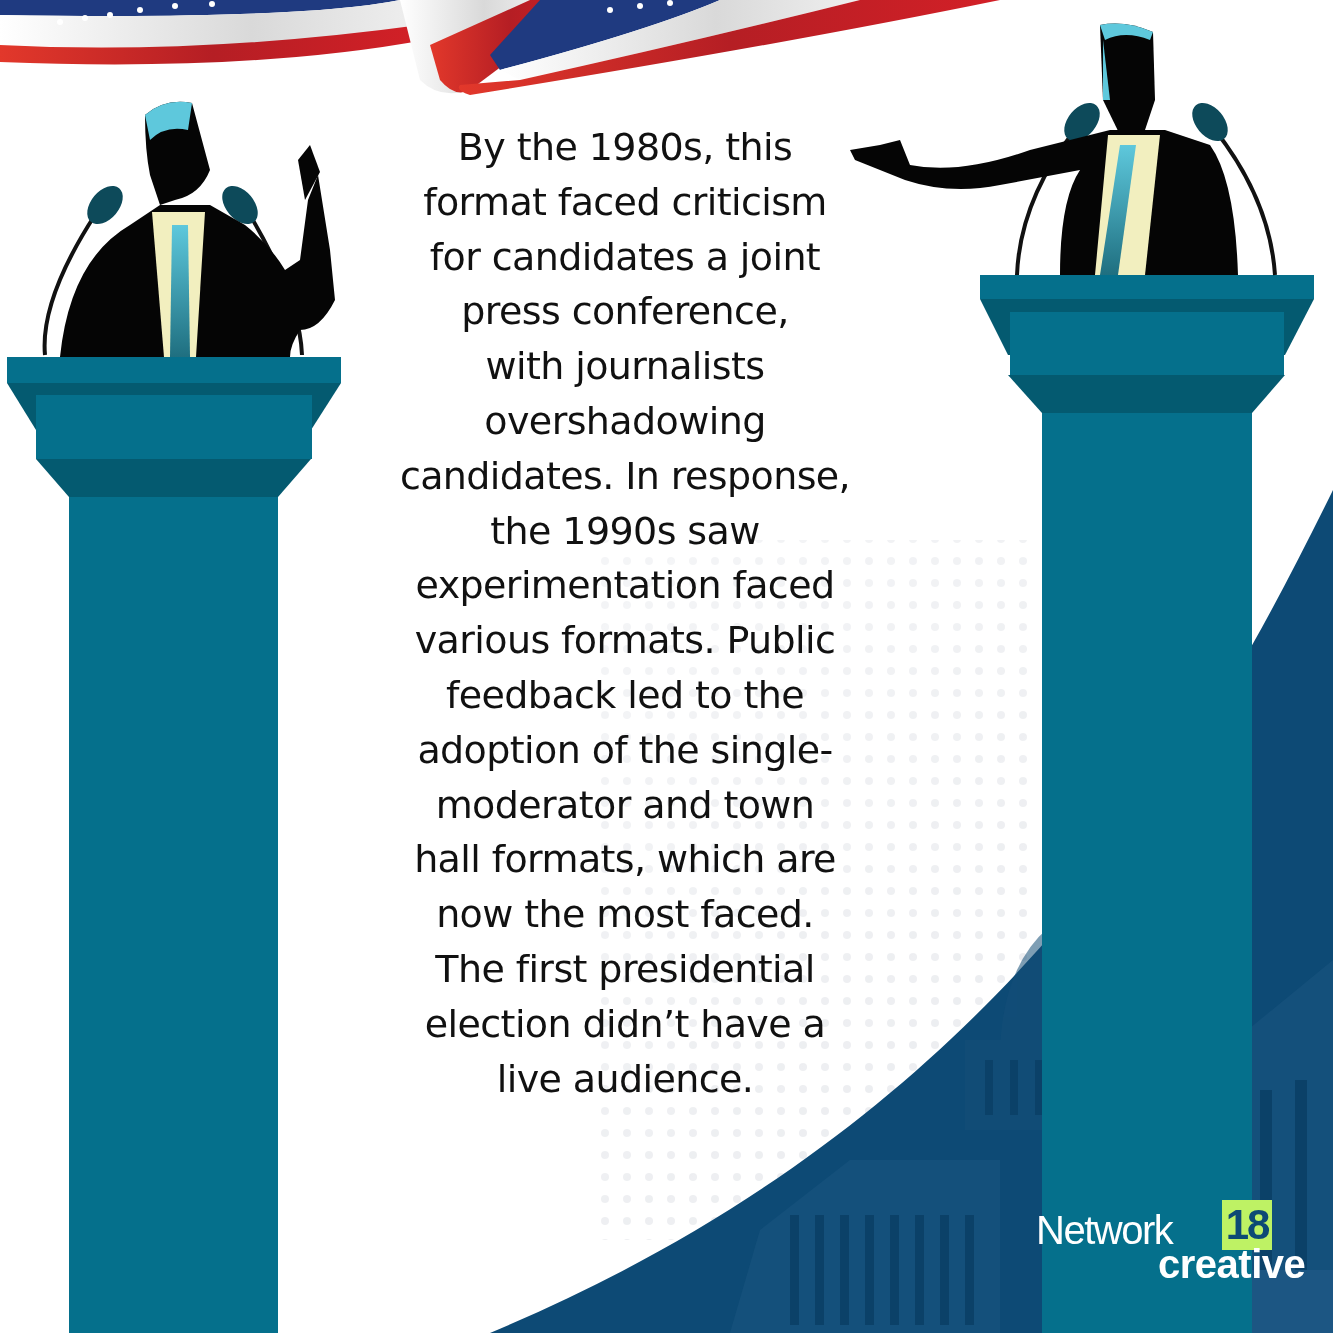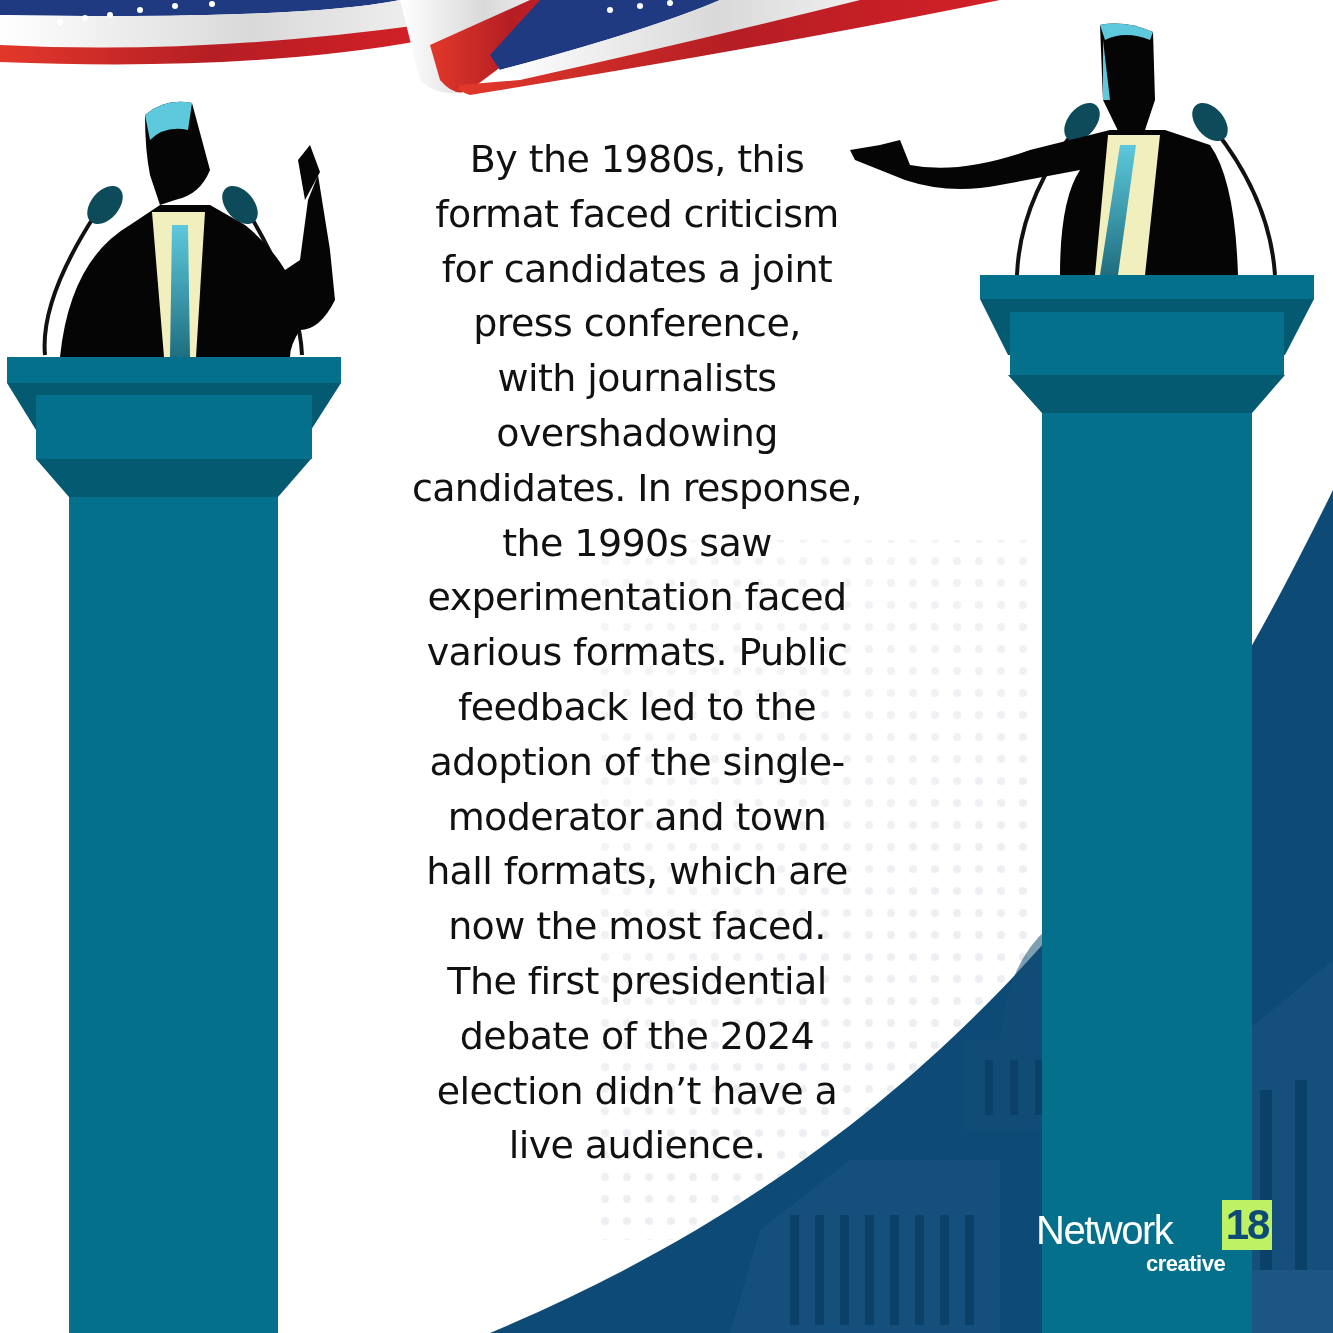--- a/index.html
+++ b/index.html
@@ -3,27 +3,27 @@
 <meta charset="utf-8">
 <style>
   html, body { margin: 0; padding: 0; }
   body { width: 1333px; height: 1333px; position: relative; overflow: hidden; background: #ffffff; font-family: "Liberation Sans", "DejaVu Sans", sans-serif; }
   .layer { position: absolute; left: 0; top: 0; width: 1333px; height: 1333px; }
   .body-text {
     position: absolute; left: 372px; top: 120px; width: 506px;
     text-align: center; color: #111111;
     font-family: "DejaVu Sans", "Liberation Sans", sans-serif;
     font-size: 38px; line-height: 54.8px; letter-spacing: -0.6px;
-    margin: 12px;
+    margin: 0;
   }
   .body-text .line { display: block; white-space: nowrap; }
   .logo { position: absolute; left: 1036px; top: 1198px; width: 240px; height: 90px; color: #ffffff; }
   .logo .word { position: absolute; left: 0; top: 12px; font-family: "Liberation Sans", sans-serif; font-weight: normal; font-size: 40px; letter-spacing: -1.5px; line-height: 40px; }
   .logo .badge { position: absolute; left: 186px; top: 2px; width: 50px; height: 50px; background: #bef264; color: #0d4a75; font-family: "Liberation Sans", sans-serif; font-weight: bold; font-size: 42px; line-height: 50px; text-align: center; letter-spacing: -2px; }
-  .logo .sub { position: absolute; left: 110px; top: 50px; font-family: "Liberation Sans", sans-serif; font-weight: bold; font-size: 22px; line-height: 32px; letter-spacing: -0.5px; text-align: center; }
+  .logo .sub { position: absolute; left: 122px; top: 50px; font-family: "Liberation Sans", sans-serif; font-weight: bold; font-size: 40px; line-height: 32px; letter-spacing: -0.5px; text-align: center; }
 </style>
 </head>
 <body>
 
 <svg class="layer" viewBox="0 0 1333 1333" xmlns="http://www.w3.org/2000/svg">
   <defs>
     <pattern id="dots" x="0" y="0" width="22" height="22" patternUnits="userSpaceOnUse">
       <circle cx="11" cy="11" r="4" fill="#e4e6ea"></circle>
     </pattern>
     <linearGradient id="dotfade" x1="0" y1="0" x2="1" y2="1">
@@ -179,21 +179,20 @@
   <span class="line">candidates. In response,</span>
   <span class="line">the 1990s saw</span>
   <span class="line">experimentation faced</span>
   <span class="line">various formats. Public</span>
   <span class="line">feedback led to the</span>
   <span class="line">adoption of the single-</span>
   <span class="line">moderator and town</span>
   <span class="line">hall formats, which are</span>
   <span class="line">now the most faced.</span>
   <span class="line">The first presidential</span>
-  <span class="line">debate of the 2024</span>
   <span class="line">election didn’t have a</span>
   <span class="line">live audience.</span>
 </p>
 
 <div class="logo">
   <span class="word">Network</span>
   <span class="badge">18</span>
   <span class="sub">creative</span>
 </div>
 

